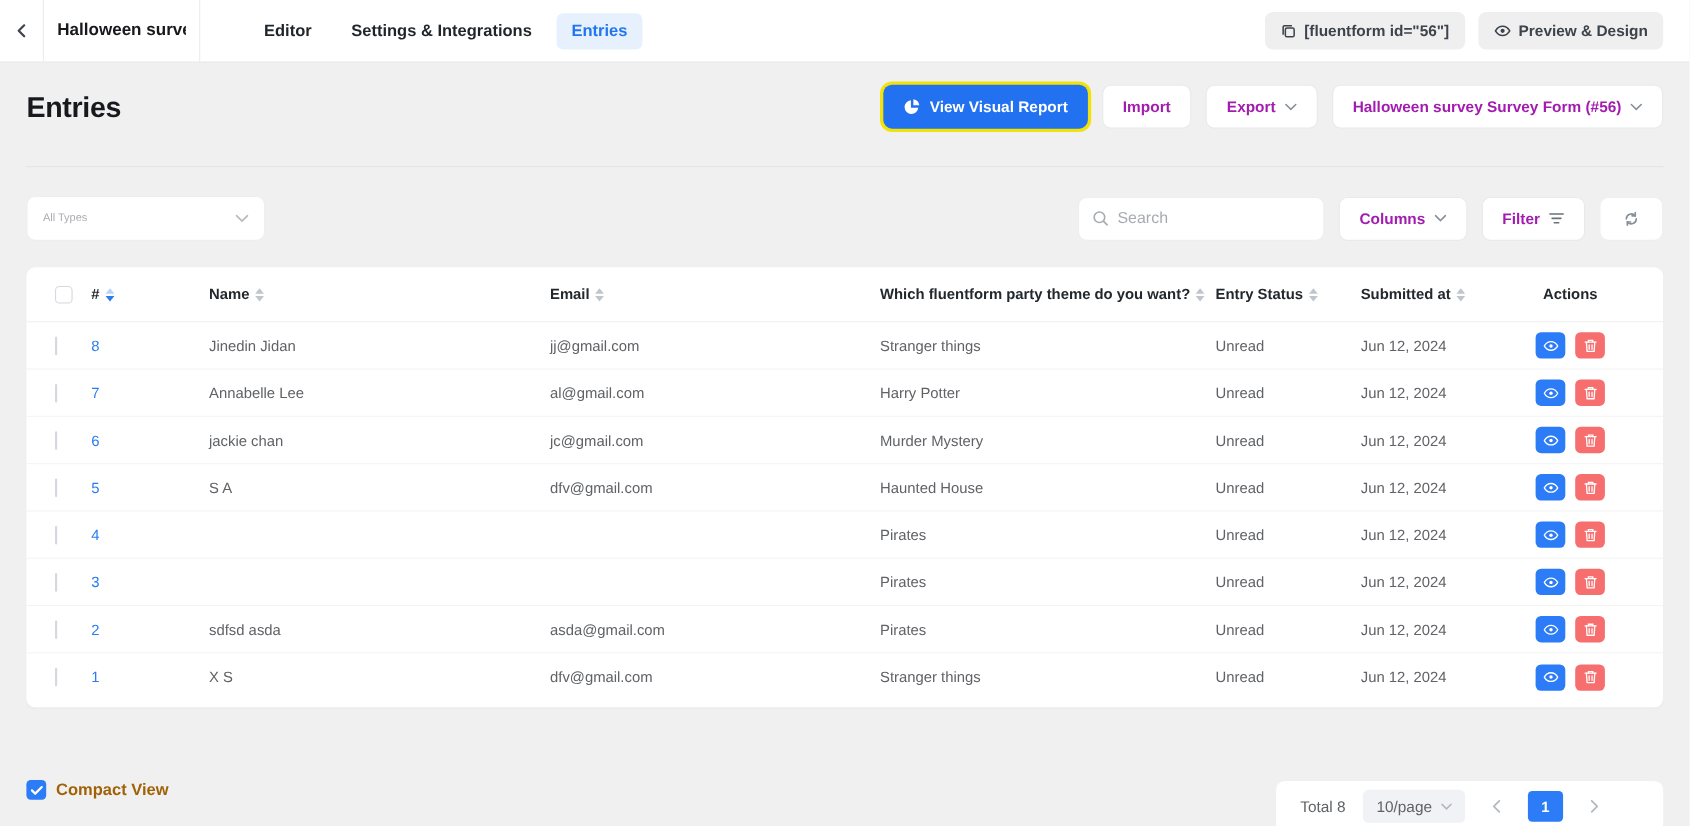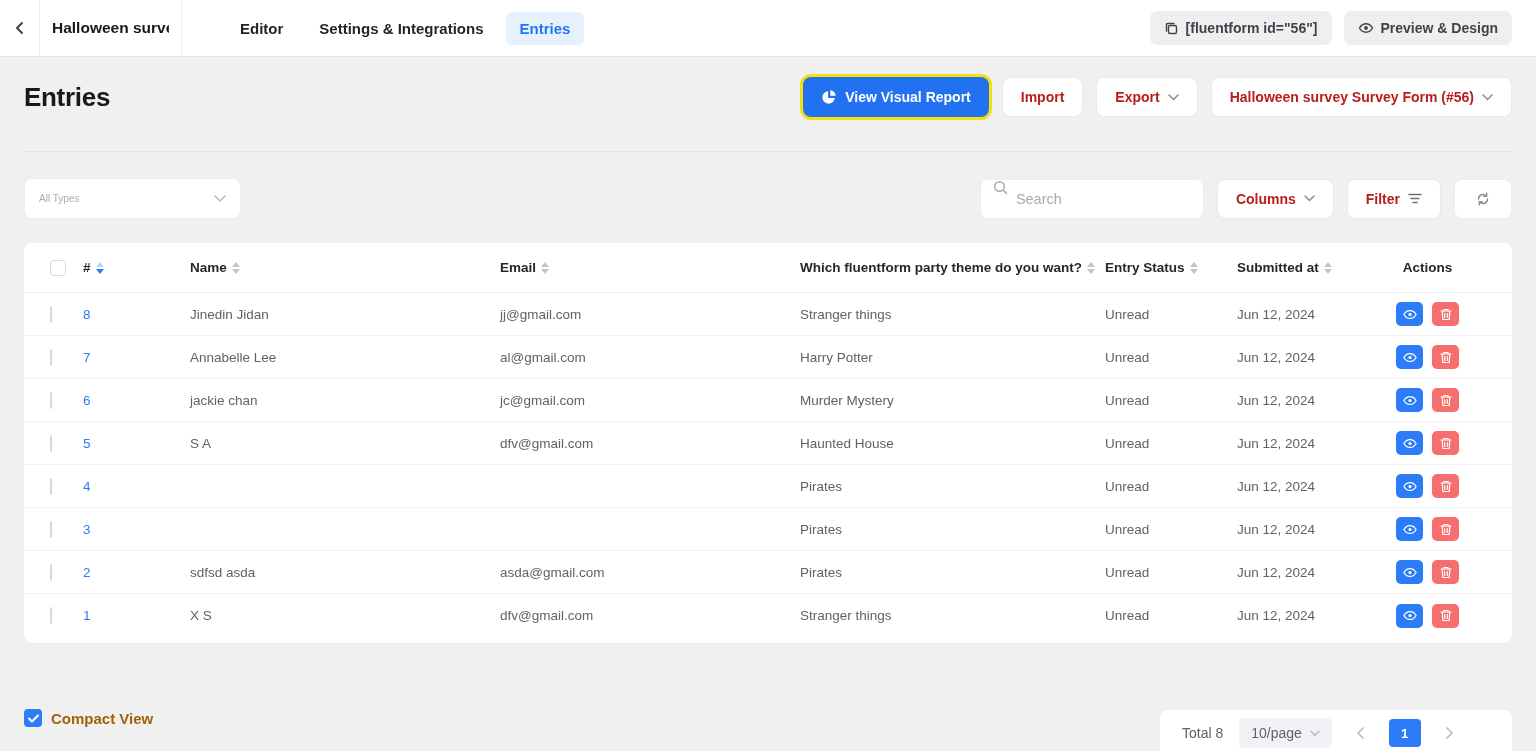--- a/index.html
+++ b/index.html
@@ -17,31 +17,31 @@
   .topbar-right { margin-left:auto; display:flex; align-items:center; gap:12px; padding-right:24px; }
   .gray-btn { display:flex; align-items:center; gap:7px; background:#efeff0; border:none; border-radius:7px; padding:9px 14px; font-size:14px; font-weight:600; color:#3c434a; cursor:pointer; font-family:inherit; }
 
   
   .main { padding:20px 24px 0 24px; }
   .page-head { display:flex; align-items:center; }
   .page-title { font-size:26px; font-weight:800; color:#17191c; letter-spacing:-0.3px; }
   .head-actions { margin-left:auto; display:flex; align-items:center; gap:13px; }
   .btn { font-family:inherit; font-size:14px; font-weight:600; border-radius:8px; height:40px; display:inline-flex; align-items:center; gap:8px; cursor:pointer; }
   .btn-primary { background:#2271f1; color:#fff; border:none; padding:0 18px; box-shadow:0 0 0 3px #f2e20c; }
-  .btn-white { background:#fff; color:#b91c1c; border:1px solid #e7e9ec; padding:0 18px; }
+  .btn-white { background:#fff; color:#a21caf; border:1px solid #e7e9ec; padding:0 18px; }
   .chev { color:#8a9099; }
 
   .head-divider { border:none; border-top:1px solid #e3e4e6; margin-top:34px; }
 
   
   .filter-row { display:flex; align-items:center; margin-top:26px; }
   .select-box { width:217px; height:41px; background:#fff; border:1px solid #eceef0; border-radius:8px; display:flex; align-items:center; padding:0 14px; cursor:pointer; }
   .select-box .placeholder { color:#a8abb2; font-size:10px; flex:1; }
   .filter-right { margin-left:auto; display:flex; align-items:center; gap:13px; }
-  .search-box { width:224px; height:40px; background:#fff; border:1px solid #eceef0; border-radius:8px; display:flex; padding:0 12px; gap:8px; }
+  .search-box { width:224px; height:40px; background:#fff; border:1px solid #eceef0; border-radius:8px; display:flex; align-items:center; padding:0 12px; gap:8px; }
   .search-box input { border:none; outline:none; flex:1; font-size:14.5px; font-family:inherit; color:#303133; background:transparent; }
   .search-box input::placeholder { color:#a8abb2; }
   .icon-btn { width:58px; height:40px; background:#fff; border:1px solid #eceef0; border-radius:8px; display:flex; align-items:center; justify-content:center; color:#8a9099; cursor:pointer; }
 
   
   .table-card { background:#fff; border-radius:8px; margin-top:24px; padding-bottom:6px; box-shadow:0 1px 2px rgba(0,0,0,0.02); }
   .trow { display:grid; grid-template-columns:33px 107px 310px 300px 305px 132px 132px 1fr; align-items:center; padding:0 26px; }
   .thead { height:50px; border-bottom:1px solid #f1f1f2; }
   .th { font-size:13.5px; font-weight:700; color:#23282d; display:flex; align-items:center; gap:5px; }
   .th-actions { justify-content:center; }

